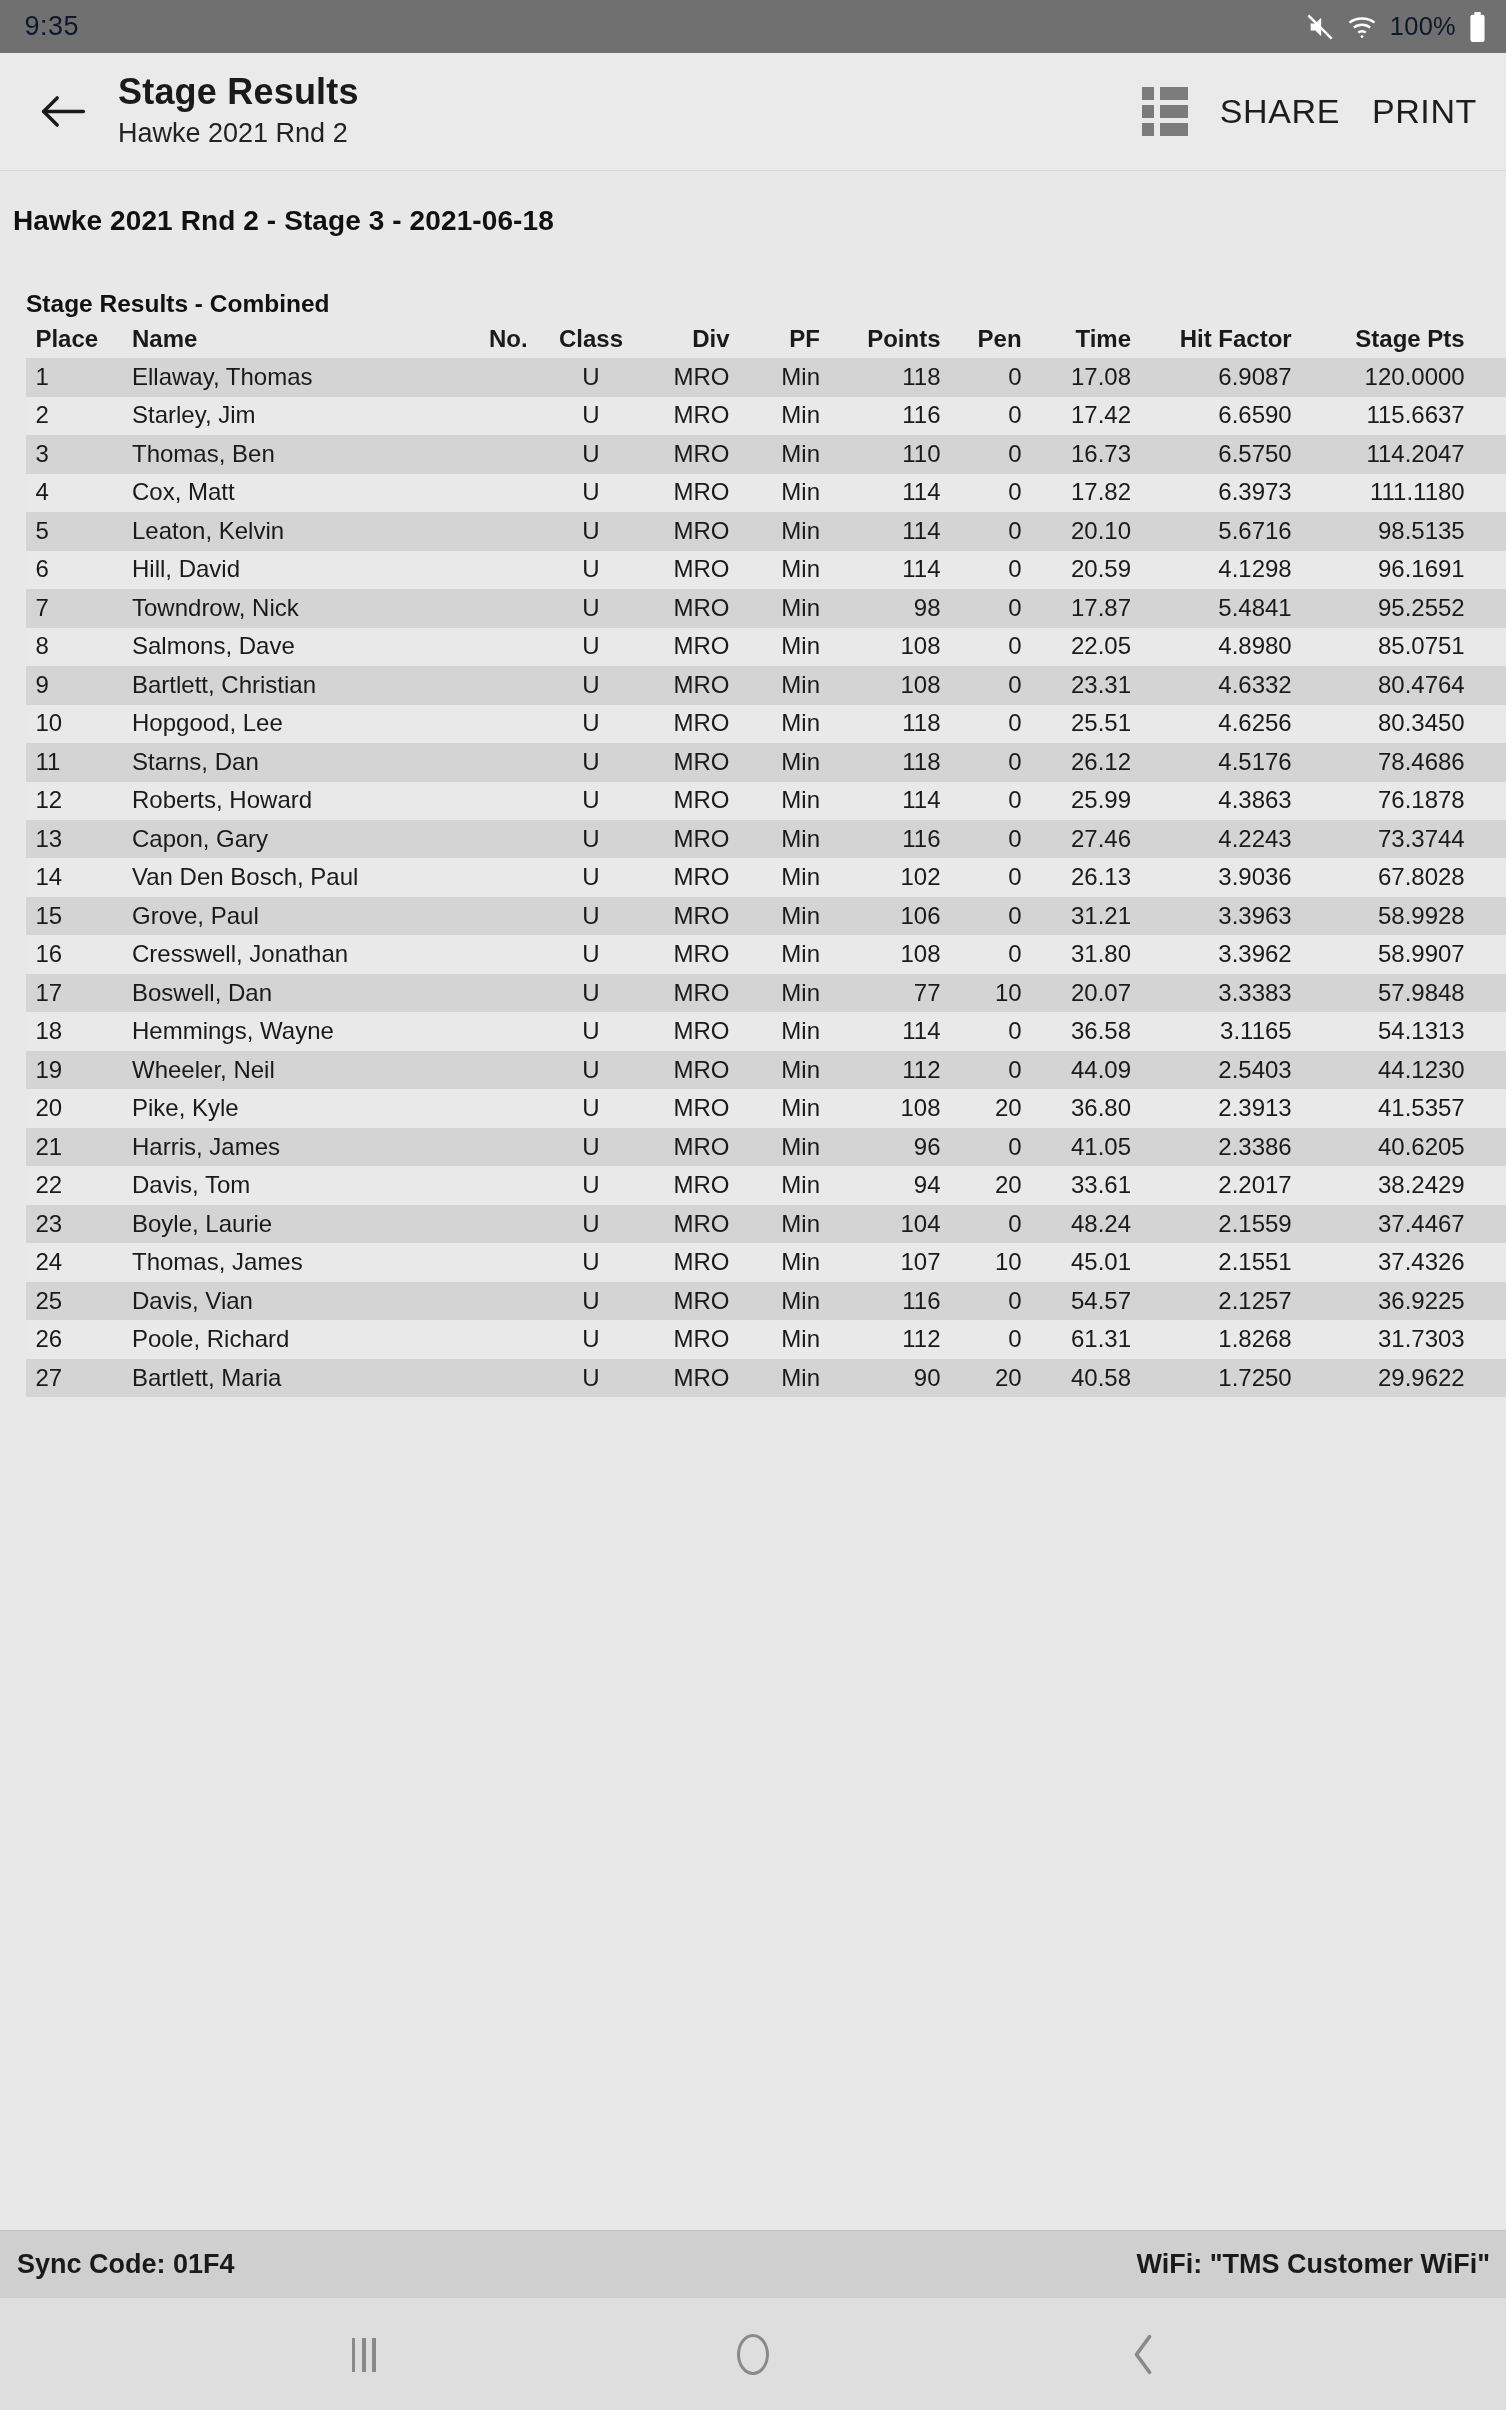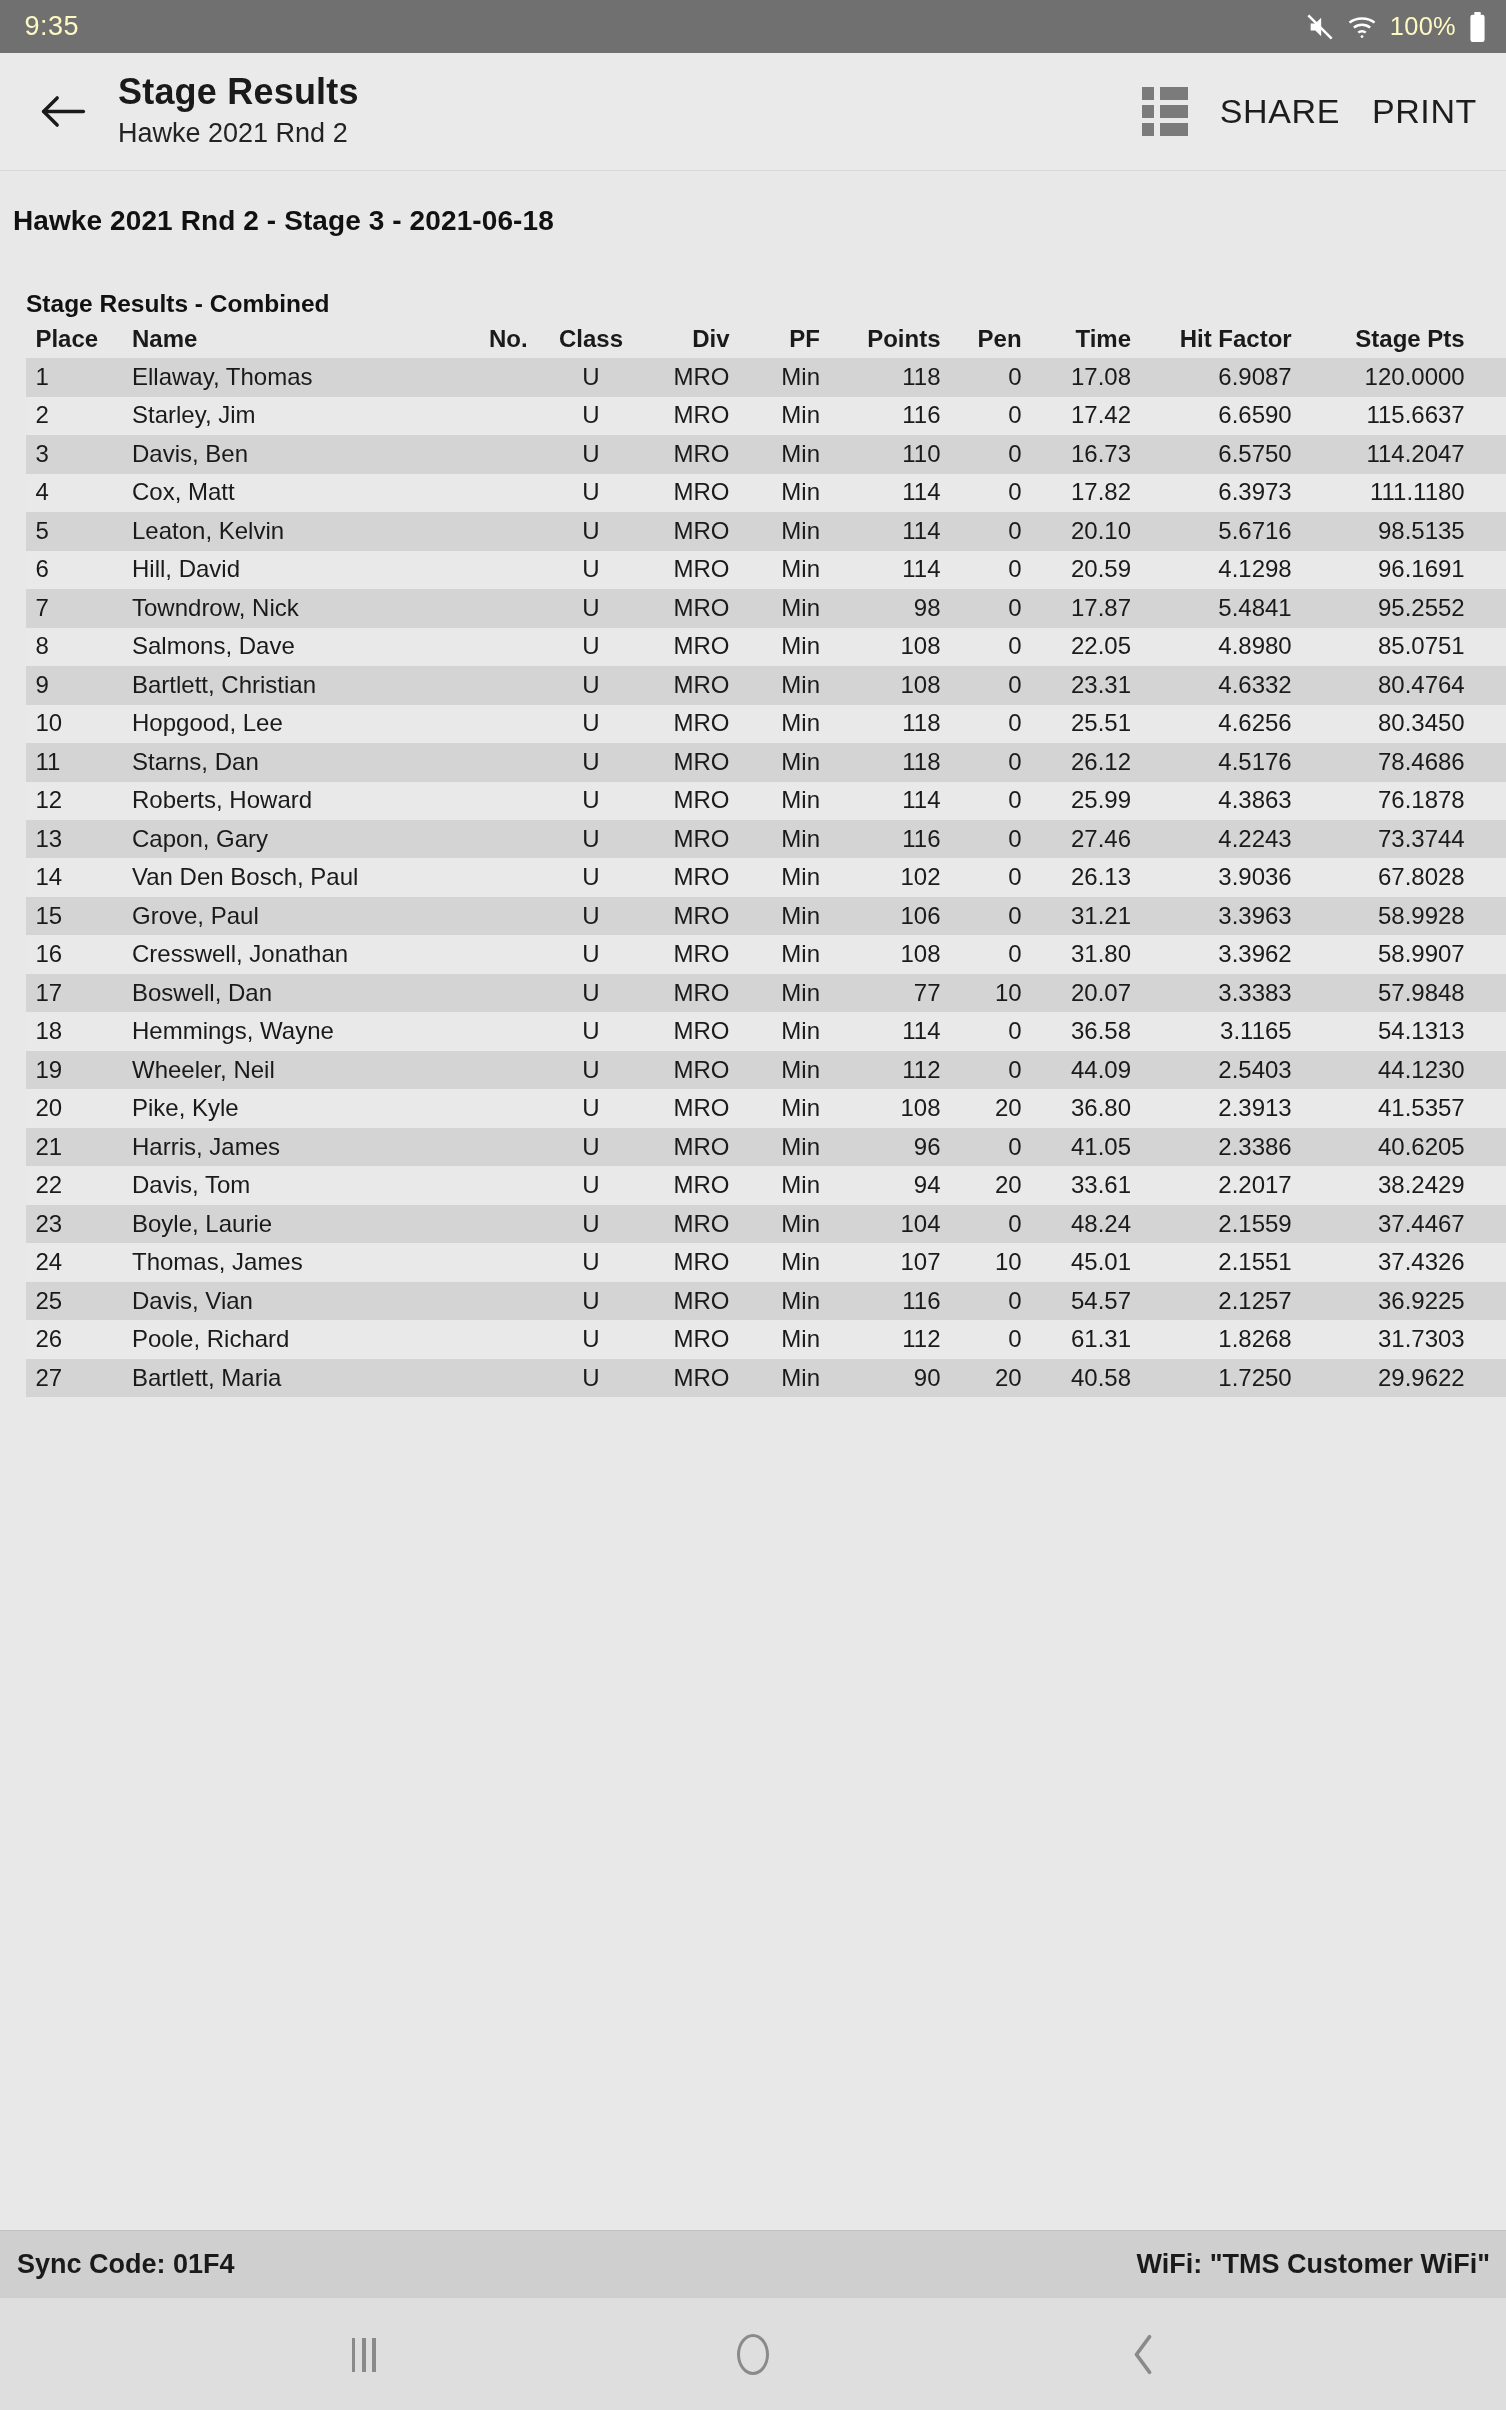--- a/index.html
+++ b/index.html
@@ -13,21 +13,21 @@
   body { position: relative; }
 
   
   .statusbar {
     height: 53px;
     background: #707070;
     display: flex;
     align-items: center;
     justify-content: space-between;
     padding: 0 21px 0 24.5px;
-    color: #fef9c3;
+    color: #0f172a;
   }
   .statusbar .clock {
     font-size: 27px;
     letter-spacing: 0.5px;
   }
   .status-right {
     display: flex;
     align-items: center;
     gap: 13px;
   }
@@ -311,21 +311,21 @@
           <td class="c-pf">Min</td>
           <td class="c-points">116</td>
           <td class="c-pen">0</td>
           <td class="c-time">17.42</td>
           <td class="c-hf">6.6590</td>
           <td class="c-pts">115.6637</td>
           <td class="c-pct">96.39 %</td>
         </tr>
         <tr class="row-odd">
           <td class="c-place">3</td>
-          <td class="c-name">Davis, Ben</td>
+          <td class="c-name">Thomas, Ben</td>
           <td class="c-no"></td>
           <td class="c-class">U</td>
           <td class="c-div">MRO</td>
           <td class="c-pf">Min</td>
           <td class="c-points">110</td>
           <td class="c-pen">0</td>
           <td class="c-time">16.73</td>
           <td class="c-hf">6.5750</td>
           <td class="c-pts">114.2047</td>
           <td class="c-pct">95.17 %</td>

